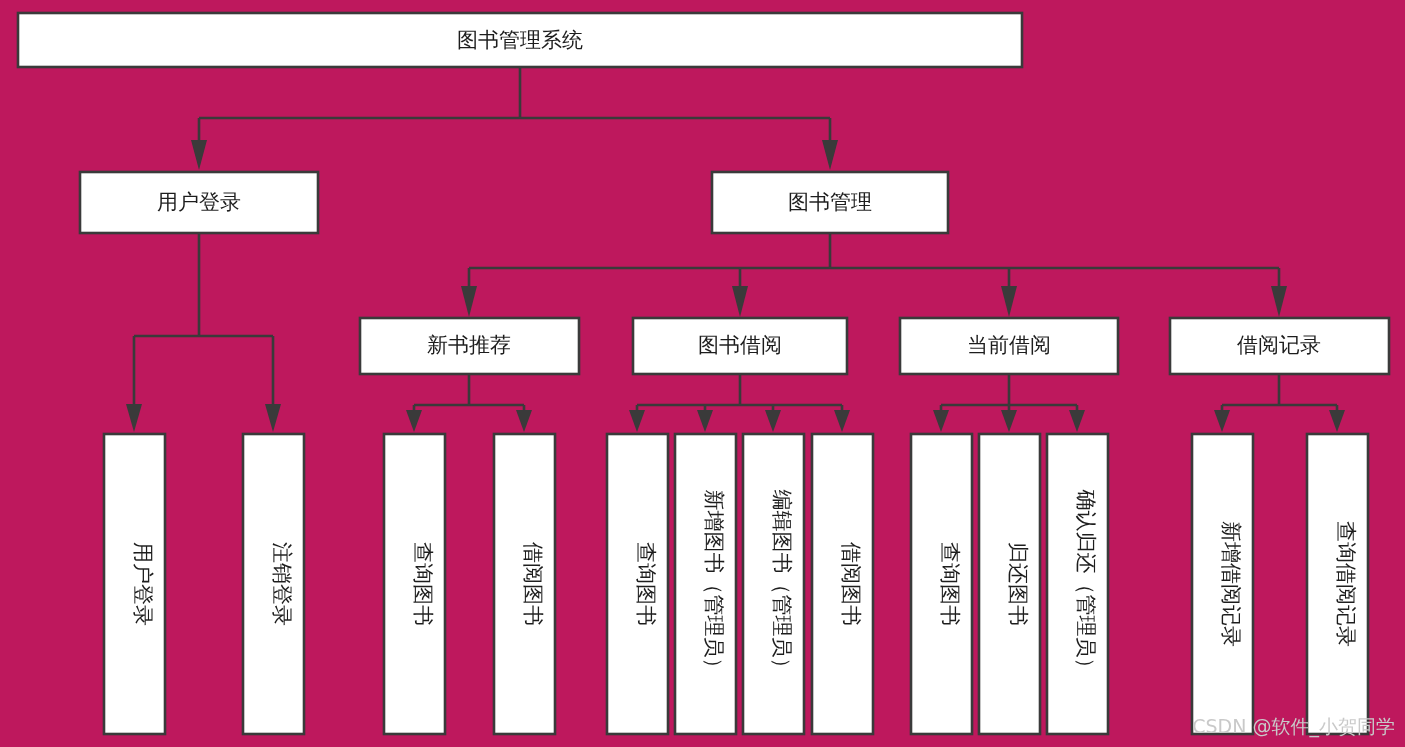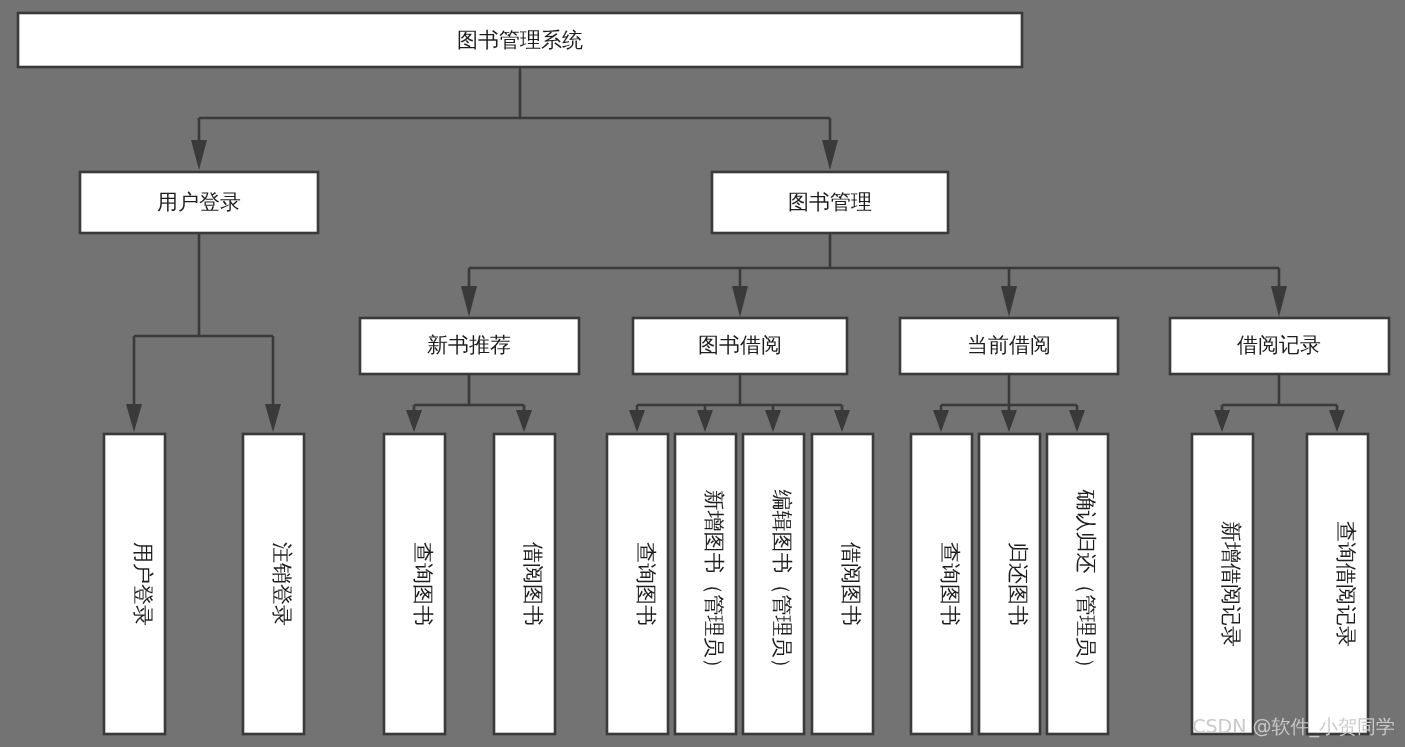--- a/index.html
+++ b/index.html
@@ -7,21 +7,21 @@
     padding: 0;
     background: #ffffff;
   }
   body {
     font-family: "DejaVu Sans", "Liberation Sans", sans-serif;
   }
   #diagram-root {
     position: relative;
     width: 1405px;
     height: 747px;
-    background: #737373;
+    background: #be185d;
     overflow: hidden;
     text-decoration: underline;
   }
   svg.chart-svg {
     position: absolute;
     left: 0;
     top: 0;
     width: 1405px;
     height: 747px;
     display: block;

